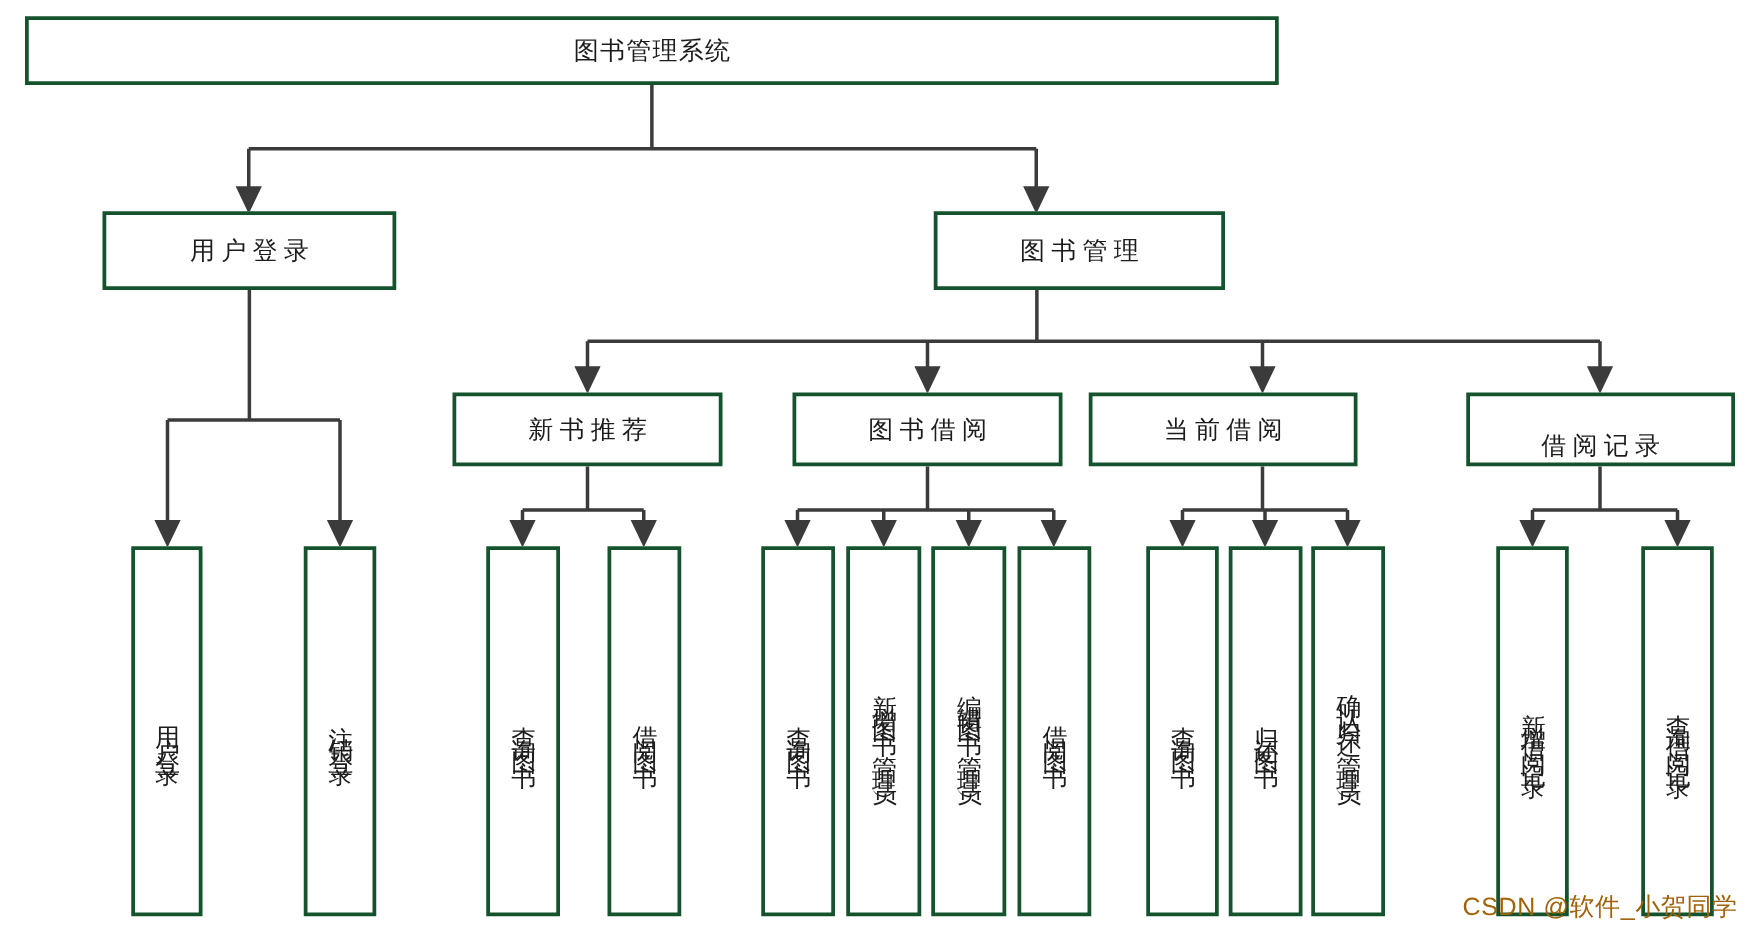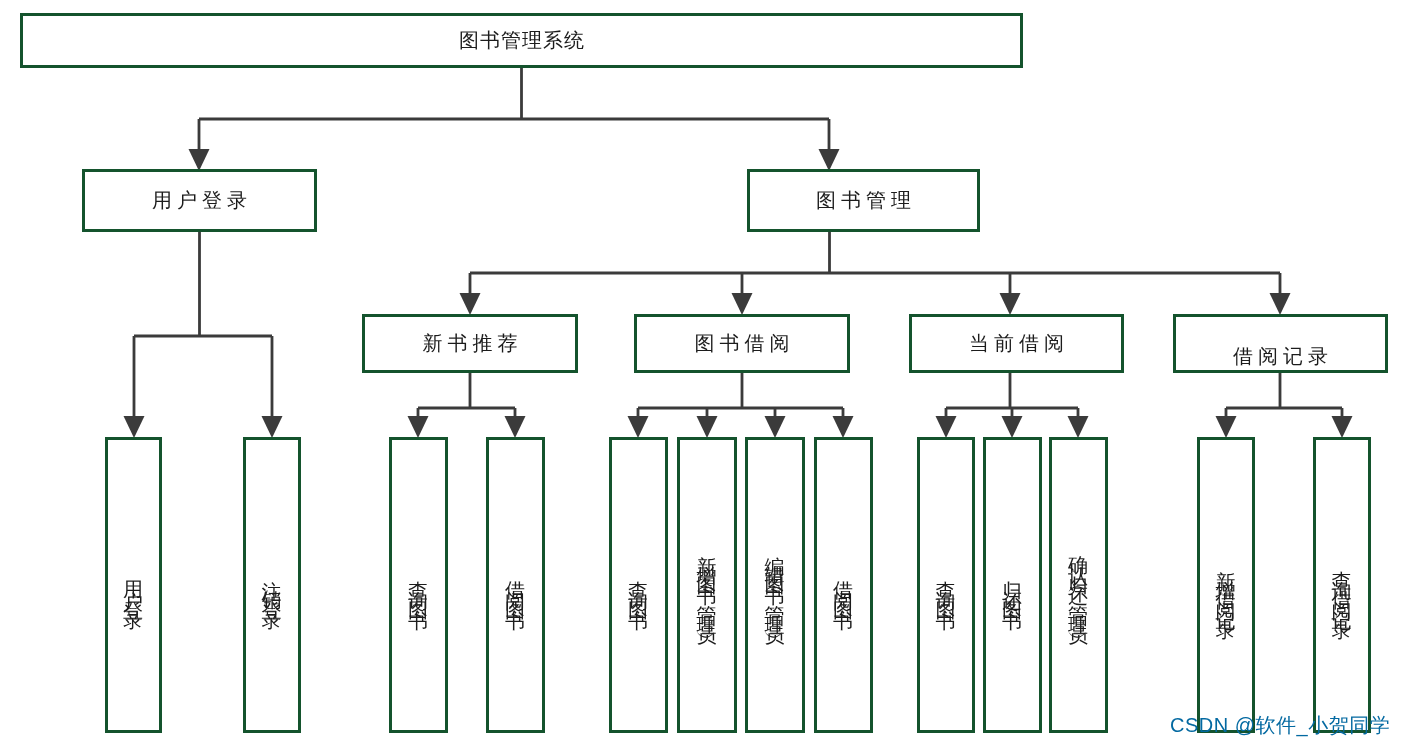--- a/index.html
+++ b/index.html
@@ -21,21 +21,21 @@
     white-space:nowrap; color:#1c1c1c;
   }
   .box.root .lbl { letter-spacing:1px; text-indent:1px; }
   .box.vert .lbl {
     writing-mode:vertical-rl; text-orientation:mixed;
     letter-spacing:10px; text-indent:0; font-size:20px;
     line-height:1;
   }
   .watermark {
     position:absolute; left:1170px; top:712px; z-index:5;
-    font-size:20px; color:#0369a1; letter-spacing:0.5px;
+    font-size:20px; color:#a16207; letter-spacing:0.5px;
     white-space:nowrap;
   }
 </style>
 </head>
 <body>
 
 <div class="canvas">
 
   <svg class="connectors" viewBox="0 0 1405 747" xmlns="http://www.w3.org/2000/svg">
     <g stroke="#3b3b3b" stroke-width="2.8" fill="none">
@@ -93,21 +93,21 @@
   <div class="box" style="left:713px; top:169px; width:233px; height:63px;margin-left:34px;">
     <span class="lbl">图书管理</span>
   </div>
 
   <div class="box" style="left:362px; top:314px; width:216px; height:59px;">
     <span class="lbl">新书推荐</span>
   </div>
   <div class="box" style="left:634px; top:314px; width:216px; height:59px;">
     <span class="lbl">图书借阅</span>
   </div>
-  <div class="box" style="left:909px; top:314px; width:215px; height:59px;">
+  <div class="box" style="left:871px; top:314px; width:215px; height:59px;">
     <span class="lbl">当前借阅</span>
   </div>
   <div class="box" style="left:1173px; top:314px; width:215px; height:59px;align-items:flex-end;">
     <span class="lbl">借阅记录</span>
   </div>
 
   <div class="box vert" style="left:105px; top:437px; width:57px; height:296px;">
     <span class="lbl">用户登录</span>
   </div>
   <div class="box vert" style="left:243px; top:437px; width:58px; height:296px;">

